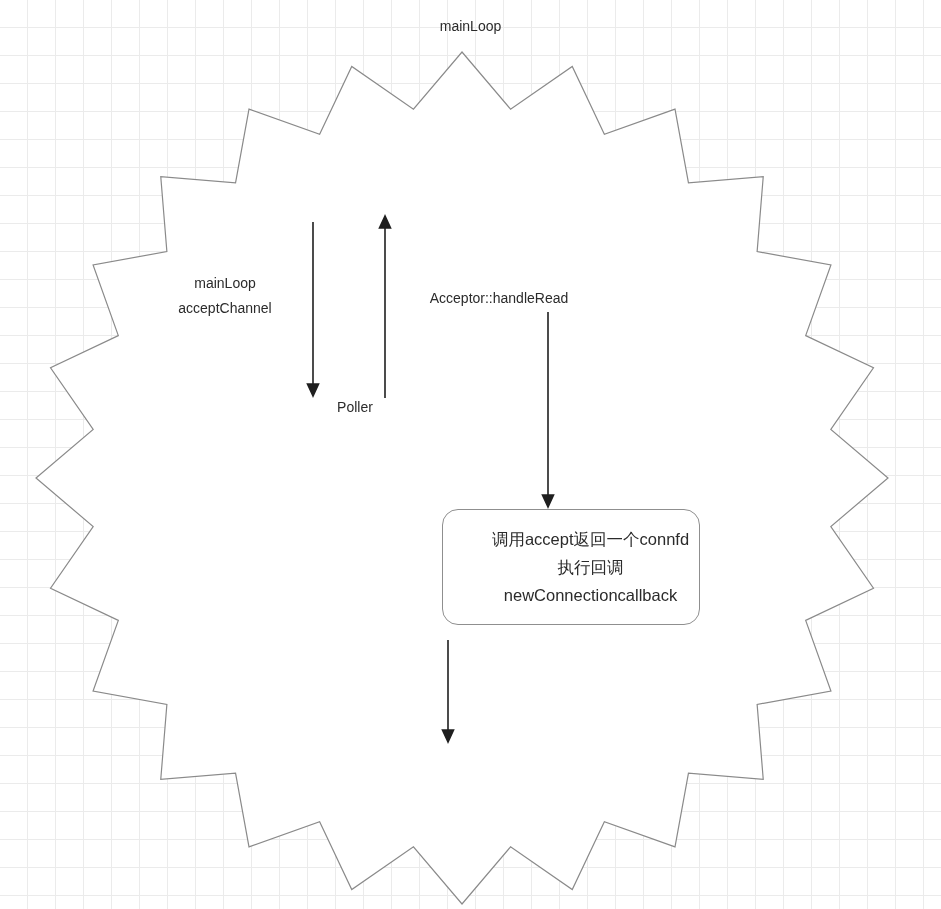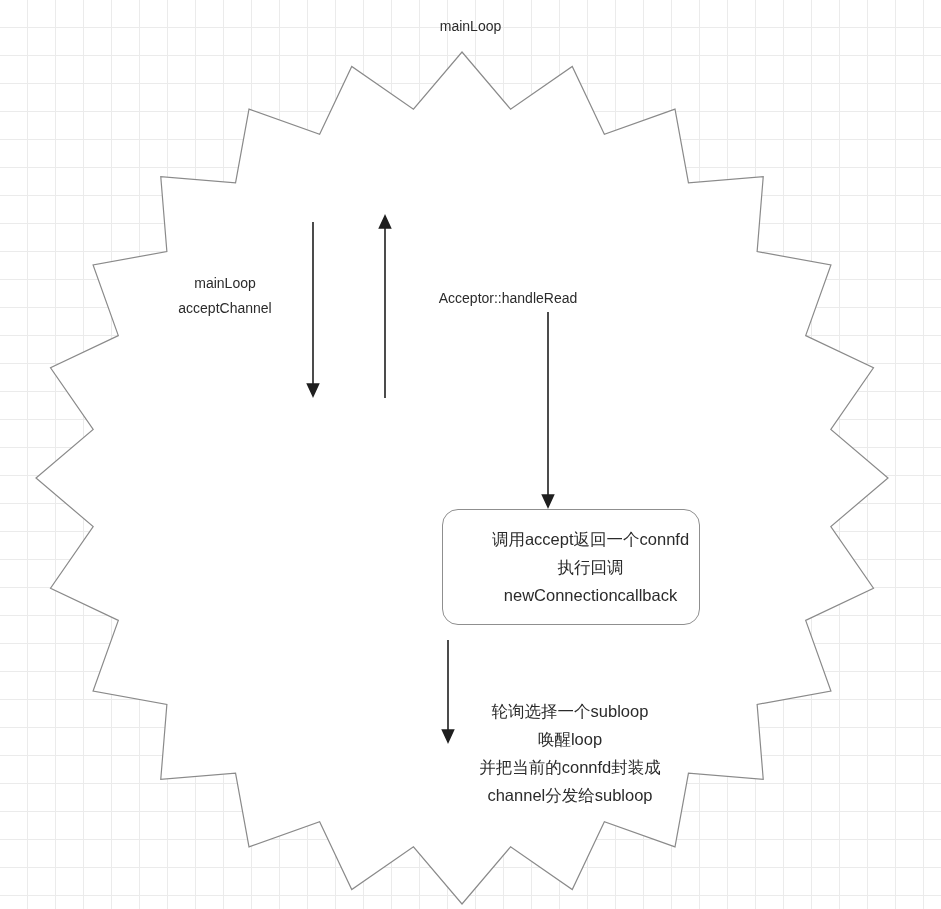--- a/index.html
+++ b/index.html
@@ -51,21 +51,21 @@
     left: 285px; top: 395px;
     width: 140px;
     text-align: center;
   }
   #lbl-listenfd {
     left: 140px; top: 271px;
     width: 170px;
     text-align: center;
   }
   #lbl-handleread {
-    left: 368px; top: 286px;
+    left: 359px; top: 286px;
     width: 280px;
     text-align: center;
   }
   #box-connfd {
     position: absolute;
     left: 442px;
     top: 509px;
     width: 258px;
     height: 116px;
     border: 1px solid #8f8f8f;
@@ -109,30 +109,27 @@
         <line x1="548" y1="312" x2="548" y2="497" stroke="#1f1f1f" stroke-width="1.6"></line>
         <polygon points="548,507 542.5,495 553.5,495" fill="#1f1f1f"></polygon>
         <line x1="448" y1="640" x2="448" y2="732" stroke="#1f1f1f" stroke-width="1.6"></line>
         <polygon points="448,742 442.5,730 453.5,730" fill="#1f1f1f"></polygon>
       </g>
   </svg>
 
   <div class="lbl" id="lbl-mainloop">mainLoop</div>
 
 
+  <div class="lbl" id="lbl-poller">Poller</div>
 
   <div class="lbl lbl-multi" id="lbl-listenfd">mainLoop
 acceptChannel</div>
 
   <div class="lbl" id="lbl-handleread">Acceptor::handleRead</div>
 
   <div id="box-connfd">
     <div id="box-connfd-text">调用accept返回一个connfd
 执行回调
 newConnectioncallback</div>
   </div>
 
-  <div class="lbl lbl-multi" id="lbl-subloop">轮询选择一个subloop
-唤醒loop
-并把当前的connfd封装成
-channel分发给subloop</div>
 
 </div>
 
 </body></html>

